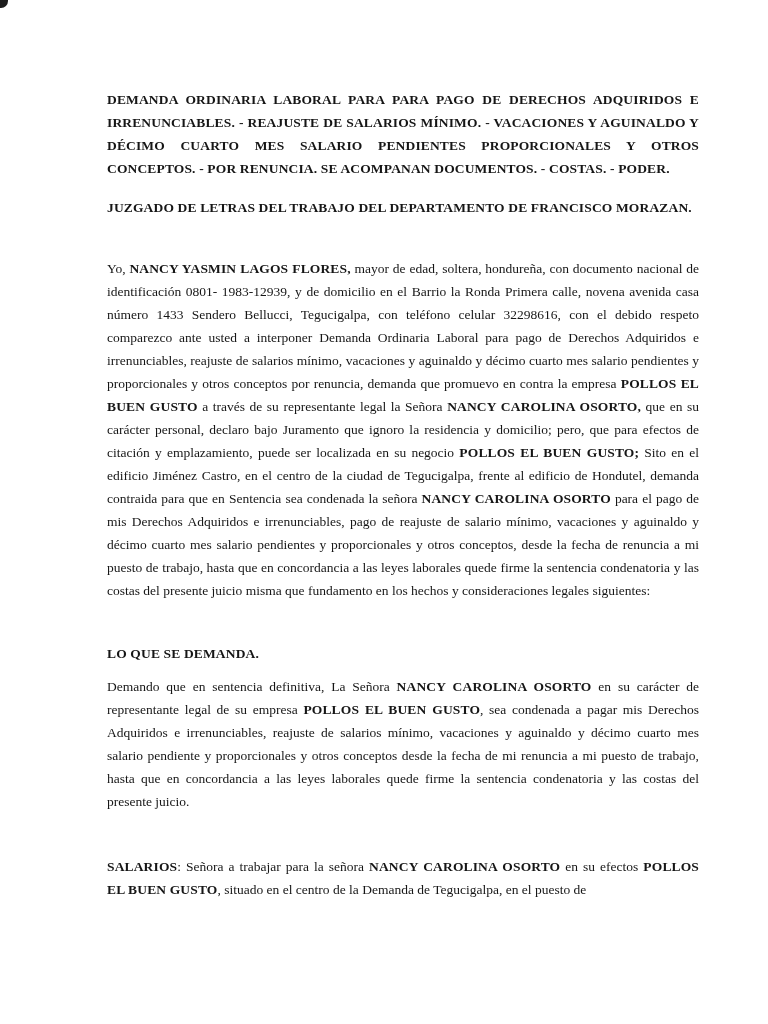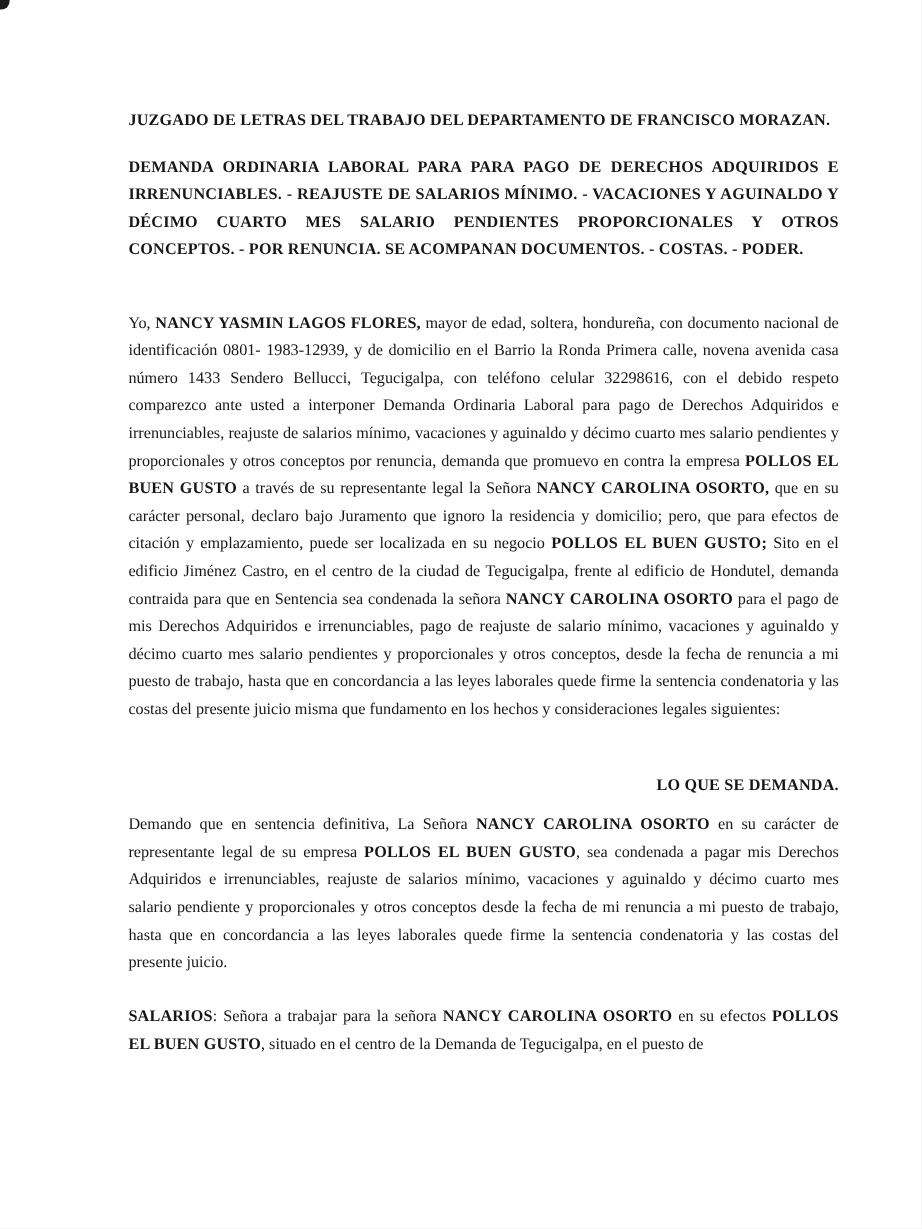--- a/index.html
+++ b/index.html
@@ -18,41 +18,41 @@
     position: absolute;
     left: 107px;
     top: 88px;
     width: 592px;
     font-size: 13.5px;
     line-height: 23px;
     text-align: justify;
   }
   p.para { margin: 0 0 26px 0; }
   p.para .bold { font-weight: bold; letter-spacing: 0.15px; }
-  p.center { text-align: right; margin-bottom: 10px; }
+  p.center { text-align: left; margin-bottom: 10px; }
   
   .content p:nth-child(1) { margin-bottom: 16px; letter-spacing: 0.3px; }
   .content p:nth-child(2) { margin-bottom: 38px; letter-spacing: 0.3px; }
   .content p:nth-child(3) { margin-bottom: 40px; }
-  .content p:nth-child(5) { margin-bottom: 22px; }
+  .content p:nth-child(5) { margin-bottom: 42px; }
   .content p:nth-child(7) { margin-bottom: 0; }
   .artifact {
     position: absolute;
     left: 0; top: 0;
     width: 8px; height: 8px;
     background: #1c1c1c;
     border-bottom-right-radius: 7px;
   }
 </style>
 </head>
 <body>
 
 <div class="page">
   <div class="artifact"></div>
   <div class="content">
+      <p class="para"><span class="bold">DEMANDA ORDINARIA LABORAL PARA PARA PAGO DE DERECHOS ADQUIRIDOS E IRRENUNCIABLES. - REAJUSTE DE SALARIOS MÍNIMO. - VACACIONES Y AGUINALDO Y DÉCIMO CUARTO MES SALARIO PENDIENTES PROPORCIONALES Y OTROS CONCEPTOS. - POR RENUNCIA. SE ACOMPANAN DOCUMENTOS. - COSTAS. - PODER.</span></p>
       <p class="para"><span class="bold">JUZGADO DE LETRAS DEL TRABAJO DEL DEPARTAMENTO DE FRANCISCO MORAZAN.</span></p>
-      <p class="para"><span class="bold">DEMANDA ORDINARIA LABORAL PARA PARA PAGO DE DERECHOS ADQUIRIDOS E IRRENUNCIABLES. - REAJUSTE DE SALARIOS MÍNIMO. - VACACIONES Y AGUINALDO Y DÉCIMO CUARTO MES SALARIO PENDIENTES PROPORCIONALES Y OTROS CONCEPTOS. - POR RENUNCIA. SE ACOMPANAN DOCUMENTOS. - COSTAS. - PODER.</span></p>
       <p class="para"><span>Yo, </span><span class="bold">NANCY YASMIN LAGOS FLORES,</span><span> mayor de edad, soltera, hondureña, con documento nacional de identificación 0801- 1983-12939, y de domicilio en el Barrio la Ronda Primera calle, novena avenida casa número 1433 Sendero Bellucci, Tegucigalpa, con teléfono celular 32298616, con el debido respeto comparezco ante usted a interponer Demanda Ordinaria Laboral para pago de Derechos Adquiridos e irrenunciables, reajuste de salarios mínimo, vacaciones y aguinaldo y décimo cuarto mes salario pendientes y proporcionales y otros conceptos por renuncia, demanda que promuevo en contra la empresa </span><span class="bold">POLLOS EL BUEN GUSTO</span><span> a través de su representante legal la Señora </span><span class="bold">NANCY CAROLINA OSORTO,</span><span> que en su carácter personal, declaro bajo Juramento que ignoro la residencia y domicilio; pero, que para efectos de citación y emplazamiento, puede ser localizada en su negocio </span><span class="bold">POLLOS EL BUEN GUSTO;</span><span> Sito en el edificio Jiménez Castro, en el centro de la ciudad de Tegucigalpa, frente al edificio de Hondutel, demanda contraida para que en Sentencia sea condenada la señora </span><span class="bold">NANCY CAROLINA OSORTO</span><span> para el pago de mis Derechos Adquiridos e irrenunciables, pago de reajuste de salario mínimo, vacaciones y aguinaldo y décimo cuarto mes salario pendientes y proporcionales y otros conceptos, desde la fecha de renuncia a mi puesto de trabajo, hasta que en concordancia a las leyes laborales quede firme la sentencia condenatoria y las costas del presente juicio misma que fundamento en los hechos y consideraciones legales siguientes:</span></p>
       <p class="para center"><span class="bold">LO QUE SE DEMANDA.</span></p>
       <p class="para"><span>Demando que en sentencia definitiva, La Señora </span><span class="bold">NANCY CAROLINA OSORTO</span><span> en su carácter de representante legal de su empresa </span><span class="bold">POLLOS EL BUEN GUSTO</span><span>, sea condenada a pagar mis Derechos Adquiridos e irrenunciables, reajuste de salarios mínimo, vacaciones y aguinaldo y décimo cuarto mes salario pendiente y proporcionales y otros conceptos desde la fecha de mi renuncia a mi puesto de trabajo, hasta que en concordancia a las leyes laborales quede firme la sentencia condenatoria y las costas del presente juicio.</span></p>
       <p class="para"><span class="bold">SALARIOS</span><span>: Señora a trabajar para la señora </span><span class="bold">NANCY CAROLINA OSORTO</span><span> en su efectos </span><span class="bold">POLLOS EL BUEN GUSTO</span><span>, situado en el centro de la Demanda de Tegucigalpa, en el puesto de</span></p>
     </div>
 </div>
 
 </body></html>

